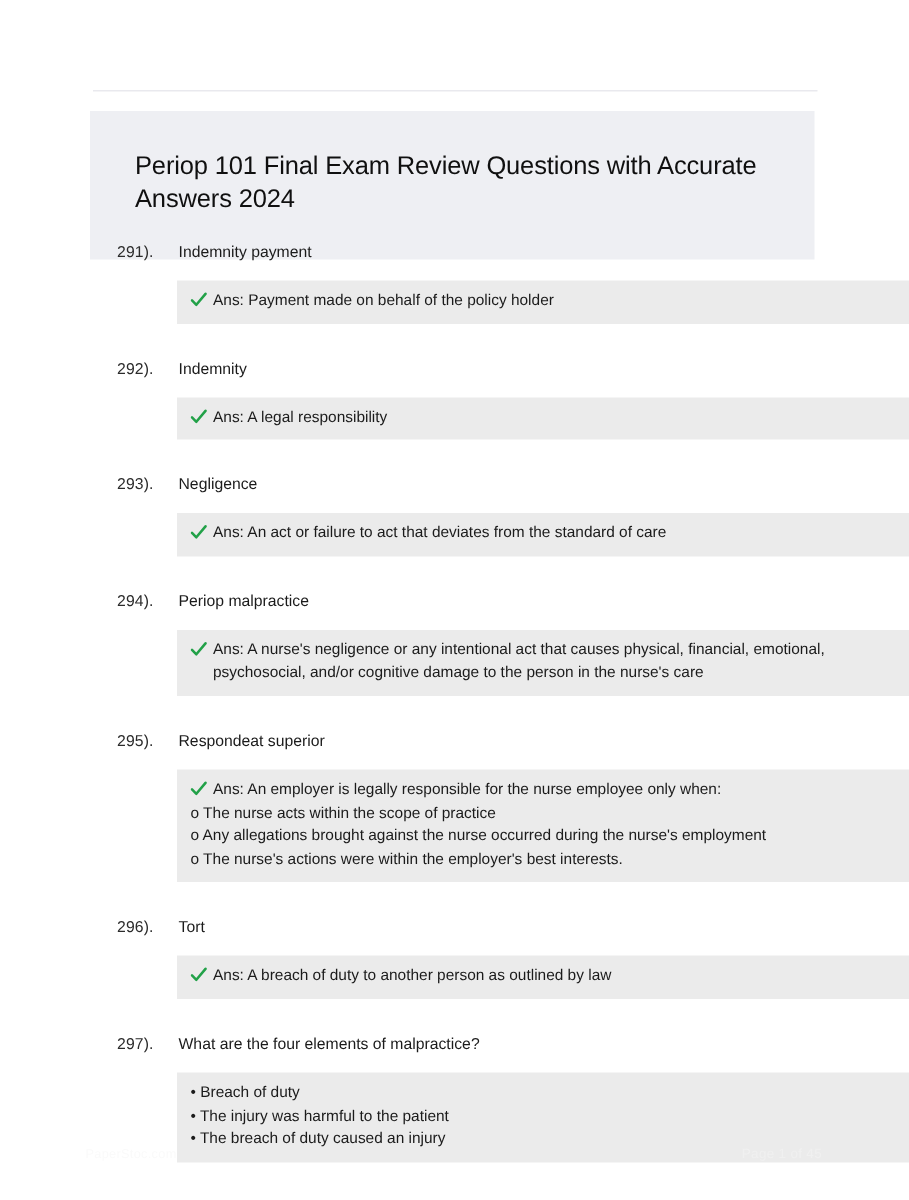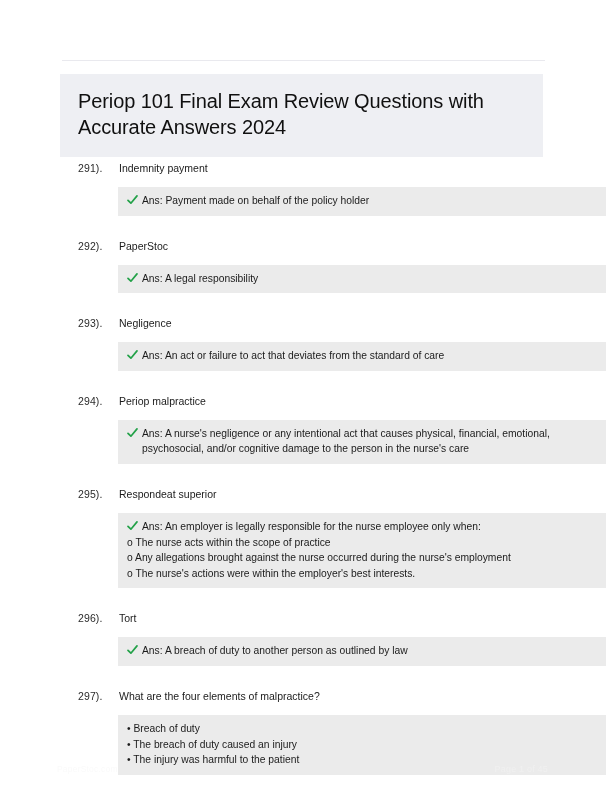--- a/index.html
+++ b/index.html
@@ -38,22 +38,22 @@
   .title-band {
     position: absolute;
     left: 60px;
     top: 74px;
     width: 483px;
     background: #eeeff3;
     box-sizing: border-box;
     padding: 14px 18px 16px 18px;
   }
   .doc-title {
-    margin: 0;
-    font-size: 20px;
+    margin: 12px;
+    font-size: 17px;
     line-height: 1.32;
     font-weight: 400;
     letter-spacing: -0.1px;
     color: #101010;
   }
 
   
   .qa-list {
     position: absolute;
     left: 0;
@@ -171,21 +171,21 @@
                 <path d="M1 6.3 L3.9 9.2 L10 1.9" fill="none" stroke="#22a148" stroke-width="1.7" stroke-linecap="round" stroke-linejoin="round"></path>
               </svg>
             </span>
             <span class="ans-first-text">Ans: Payment made on behalf of the policy holder</span>
           </div>
         </div>
       </div>
       <div class="qa-item">
         <div class="q-row">
           <div class="q-num">292).</div>
-          <div class="q-text">PaperStoc</div>
+          <div class="q-text">Indemnity</div>
         </div>
         <div class="ans-box">
           <div class="ans-first">
             <span class="check-icon">
               <svg width="11" height="12" viewBox="0 0 11 12">
                 <path d="M1 6.3 L3.9 9.2 L10 1.9" fill="none" stroke="#22a148" stroke-width="1.7" stroke-linecap="round" stroke-linejoin="round"></path>
               </svg>
             </span>
             <span class="ans-first-text">Ans: A legal responsibility</span>
           </div>
@@ -258,22 +258,22 @@
           </div>
         </div>
       </div>
       <div class="qa-item">
         <div class="q-row">
           <div class="q-num">297).</div>
           <div class="q-text">What are the four elements of malpractice?</div>
         </div>
         <div class="ans-box">
           <div class="ans-line">• Breach of duty</div>
+          <div class="ans-line">• The injury was harmful to the patient</div>
           <div class="ans-line">• The breach of duty caused an injury</div>
-          <div class="ans-line">• The injury was harmful to the patient</div>
         </div>
       </div>
     </div>
 
   <div class="footer">
     <div class="watermark">PaperStoc.com</div>
     <div class="page-num">Page 1 of 45</div>
   </div>
 
 </div>

